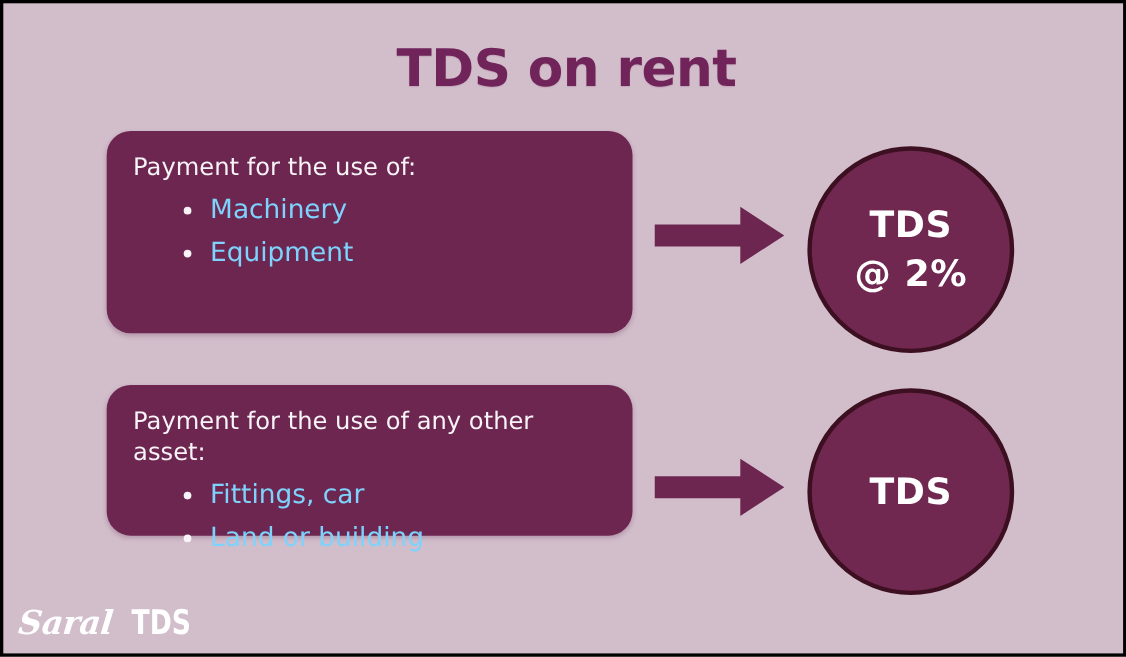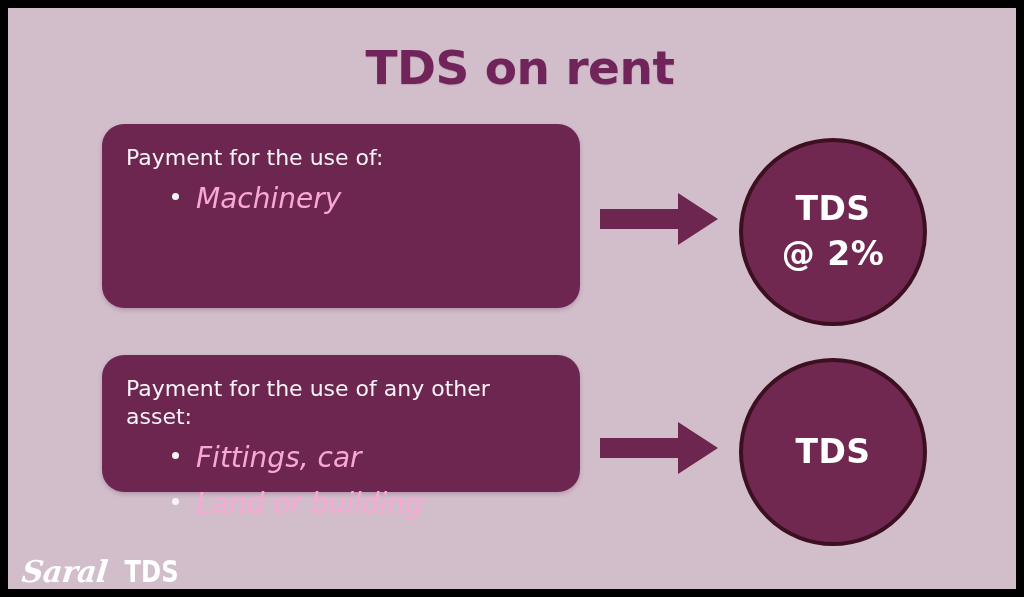--- a/index.html
+++ b/index.html
@@ -13,21 +13,21 @@
     overflow: hidden;
     font-family: "DejaVu Sans", sans-serif;
   }
 
   #stage {
     position: relative;
     width: 1024px;
     height: 597px;
     background: #d2bdcb;
     box-sizing: border-box;
-    border: 8px solid #000000;
+    border: 3px solid #000000;
     overflow: hidden;
   }
 
   
   #title {
     position: absolute;
     left: 0;
     top: 36px;
     width: 1024px;
     text-align: center;
@@ -63,25 +63,24 @@
   }
 
   .bullets {
     list-style: none;
     margin: 0;
     padding: 0 0 0 46px;
   }
   .bullets li {
     position: relative;
     font-family: "DejaVu Sans", sans-serif;
-    font-size: 28px;
+    font-size: 24px;
     line-height: 1.62;
-    color: #f9a8d4;
+    color: #7dd3fc;
     padding-left: 24px;
-    font-style: italic;
   }
   .bullets li::before {
     content: "";
     position: absolute;
     left: 0;
     top: 17px;
     width: 7px;
     height: 7px;
     border-radius: 50%;
     background: #f7f3f6;
@@ -155,20 +154,21 @@
 <body>
 
 <div id="stage">
 
   <div id="title">TDS on rent</div>
 
   <div class="panel" id="panel-1">
     <div class="panel-heading">Payment for the use of:</div>
     <ul class="bullets">
       <li>Machinery</li>
+      <li>Equipment</li>
     </ul>
   </div>
 
   <div class="arrow" id="arrow-1">
     <svg viewBox="0 0 120 56" xmlns="http://www.w3.org/2000/svg" aria-hidden="true">
       <path d="M0 18 L78 18 L78 2 L118 28 L78 54 L78 38 L0 38 Z" fill="#6d2650"></path>
     </svg>
   </div>
 
   <div class="badge" id="badge-1">

